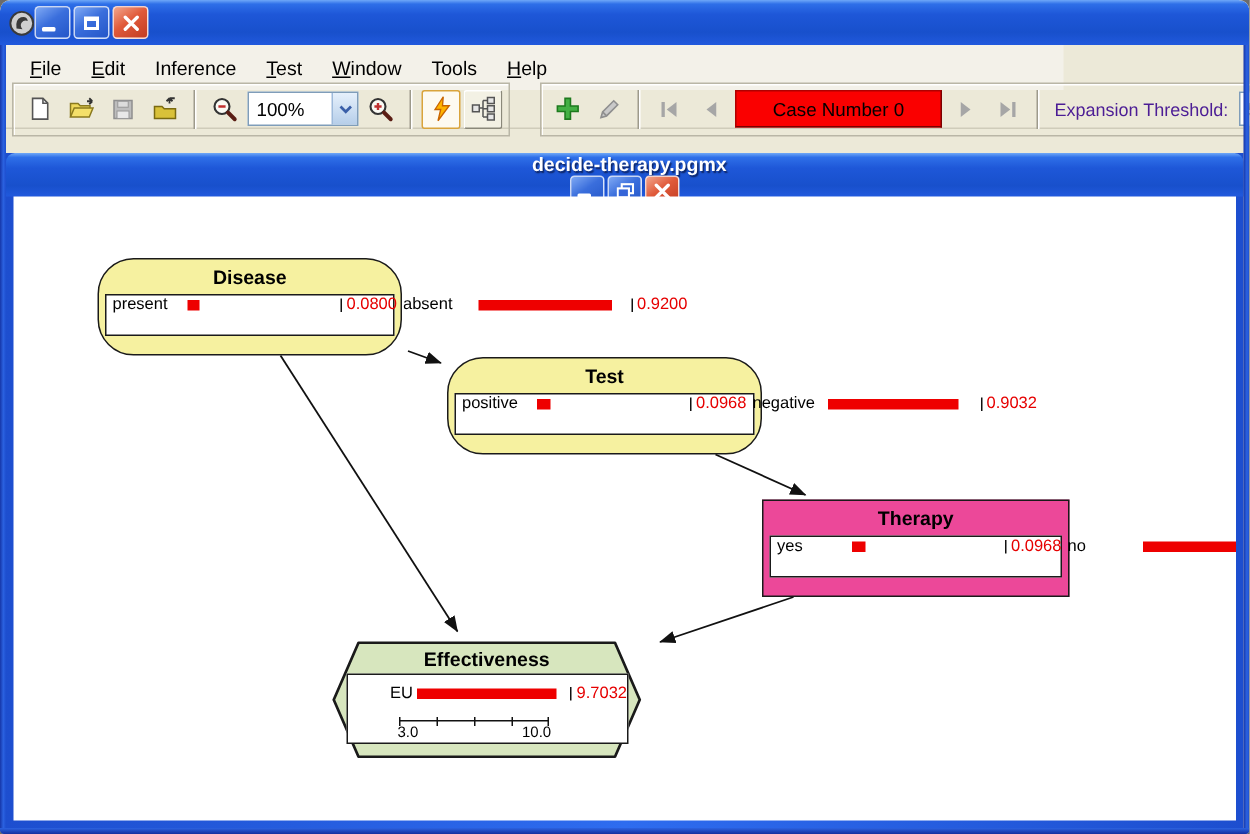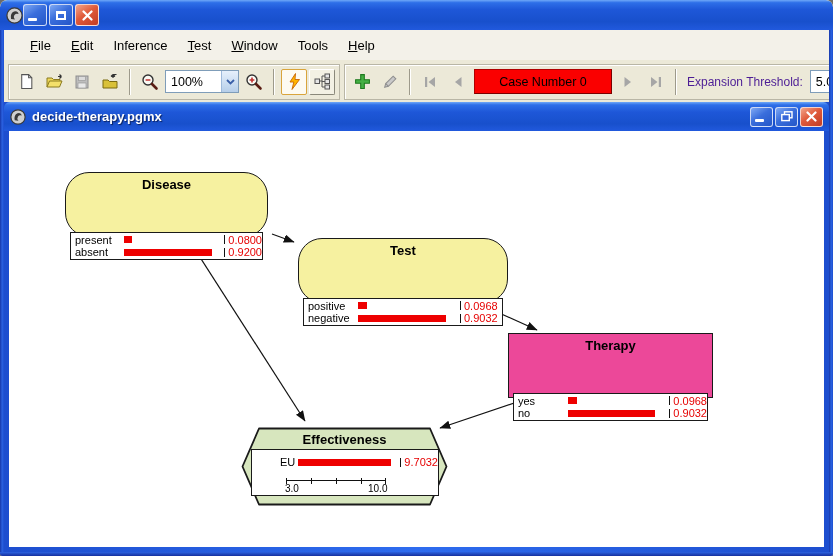--- a/index.html
+++ b/index.html
@@ -20,31 +20,31 @@
   .wbtn{width:24px;height:22px;border-radius:3px;border:1px solid rgba(255,255,255,.75);
     background:linear-gradient(145deg,#7FA9F4 0%,#3A6EDC 45%,#2456C8 100%);
     display:flex;align-items:center;justify-content:center;position:relative;}
   .wbtn.close{background:linear-gradient(145deg,#F2A58B 0%,#E05A3A 45%,#C23C23 100%);}
   .g-min{position:absolute;left:4px;bottom:4px;width:9px;height:3px;background:#fff;border-radius:1px;}
   .g-max{width:10px;height:9px;border:2px solid #fff;border-top-width:3px;}
   .g-restore svg,.g-close svg{display:block;}
 
   .inner-titlebar{position:absolute;left:0;top:0;width:825px;height:29px;border-radius:6px 6px 0 0;
     background:linear-gradient(180deg,#6FA8F8 0%,#2E6FE8 10%,#1E57D8 35%,#1850CC 75%,#2159DD 100%);
-    display:flex;align-items:center;padding:0 6px;}
+    display:flex;align-items:center;padding:0 6px;flex-direction:column;}
   .inner-titlebar .title{color:#fff;font-weight:bold;font-size:13px;margin-left:6px;text-shadow:1px 1px 1px rgba(0,0,20,.6);flex:1;}
   .inner-titlebar .wbtn{width:23px;height:20px;}
 
   
-  .menubar{position:absolute;left:4px;top:30px;width:825px;height:30px;background:#F3F1E9;display:flex;align-items:center;padding-left:16px;z-index:4;}
+  .menubar{position:absolute;left:4px;top:30px;width:705px;height:30px;background:#F3F1E9;display:flex;align-items:center;padding-left:6px;z-index:4;}
   .menu-item{display:inline-block;padding:5px 10px;font-size:13px;color:#000;cursor:default;}
   .menu-item.u::first-letter{text-decoration:underline;}
 
   
-  .toolbar{position:absolute;left:4px;top:60px;width:825px;height:44px;background:#ECE9D8;display:flex;align-items:center;gap:4px;padding:2px 0 2px 4px;z-index:4;border-bottom:1px solid #cfccba;}
+  .toolbar{position:absolute;left:4px;top:60px;width:825px;height:26px;background:#ECE9D8;display:flex;align-items:center;gap:20px;padding:2px 0 2px 4px;z-index:4;border-bottom:1px solid #cfccba;}
   .tb-group{display:flex;align-items:center;height:36px;padding:2px 4px;border:1px solid #b9b6a6;box-shadow:inset 1px 1px 0 #fff;gap:2px;}
   .tbtn{width:26px;height:26px;display:flex;align-items:center;justify-content:center;border:1px solid transparent;background:transparent;padding:0;}
   .tbtn.toggled{background:#FDFAF1;border:1px solid #D9A43C;border-radius:2px;}
   .tbtn.raised{background:#F3F1E4;border:1px solid;border-color:#ffffff #8a887a #8a887a #ffffff;border-radius:2px;}
   .sep{width:2px;height:26px;border-left:1px solid #9d9a8b;border-right:1px solid #fff;margin:0 4px;}
   .combo{height:23px;background:#fff;border:1px solid #7F9DB9;display:flex;align-items:center;}
   .combo .cval{flex:1;font-size:12.5px;padding-left:5px;color:#000;}
   .combo .cbtn{width:17px;height:21px;background:linear-gradient(180deg,#E6F0FB,#C9DCF1 60%,#B6CEE9);border-left:1px solid #9EBADB;display:flex;align-items:center;justify-content:center;}
   .zoom-combo{width:74px;}
   .exp-combo{width:92px;}
@@ -54,21 +54,21 @@
   
   .inner-window{position:absolute;left:4px;top:102px;width:825px;height:450px;background:linear-gradient(90deg,#1d4ecf,#2E6CEF 50%,#1d4ecf);z-index:4;}
   .canvas{position:absolute;left:5px;top:29px;width:815px;height:416px;background:#fff;overflow:hidden;}
   .links{position:absolute;left:0;top:0;}
 
   
   .node{position:absolute;}
   .node.chance{background:#F6F1A0;border:1.5px solid #1a1a1a;border-radius:24px;}
   .node.decision{background:#ec4899;border:1.5px solid #1a1a1a;}
   .node-title{text-align:center;font-weight:bold;font-size:13px;color:#000;margin-top:4px;}
-  .node-body{position:absolute;left:4px;right:4px;top:23px;height:28px;background:#fff;border:1px solid #1a1a1a;display:flex;flex-direction:column;justify-content:space-evenly;margin-top:36px;}
+  .node-body{position:absolute;left:4px;right:4px;top:23px;height:28px;background:#fff;border:1px solid #1a1a1a;display:flex;flex-direction:row;justify-content:space-evenly;}
   .state-row{display:flex;align-items:center;height:12px;padding-left:4px;font-size:11px;color:#000;}
   .state-name{width:50px;overflow:hidden;white-space:nowrap;}
   .bar-track{width:97px;height:7px;display:block;position:relative;}
   .bar{display:block;height:7px;background:#EE0000;}
   .end-tick{width:1px;height:9px;background:#111;margin-left:5px;flex:none;}
   .state-value{color:#E60000;margin-left:3px;white-space:nowrap;}
 
   .node.utility{background:transparent;border:none;}
   .u-shape{position:absolute;left:0;top:0;}
   .u-title{position:absolute;left:0;right:0;top:5px;text-align:center;font-weight:bold;font-size:13px;color:#000;}
@@ -338,21 +338,21 @@
             <span class="state-name">no</span>
             <span class="bar-track">
                 <span class="bar" style="width: 90.3%;"></span>
               </span>
             <span class="end-tick"></span>
             <span class="state-value">0.9032</span>
           </div>
         </div>
       </div>
 
-      <div class="node utility" style="left:232px;top:296px;width:207px;height:61px;">
+      <div class="node utility" style="left:212px;top:296px;width:207px;height:61px;">
         <svg class="u-shape" width="207" height="79" viewBox="0 0 207 79">
           <path d="M18,1.5 L189,1.5 L205.5,39.5 L189,77.5 L18,77.5 L1.5,39.5 Z" fill="#D7E6BE" stroke="#1a1a1a" stroke-width="1.8" stroke-linejoin="round"></path>
         </svg>
         <div class="u-title">Effectiveness</div>
         <div class="u-box">
           <div class="u-row">
             <span class="u-name">EU</span>
             <span class="u-track bar-track" style="width:100px">
                 <span class="bar" style="width: 95.7%;"></span>
               </span>

